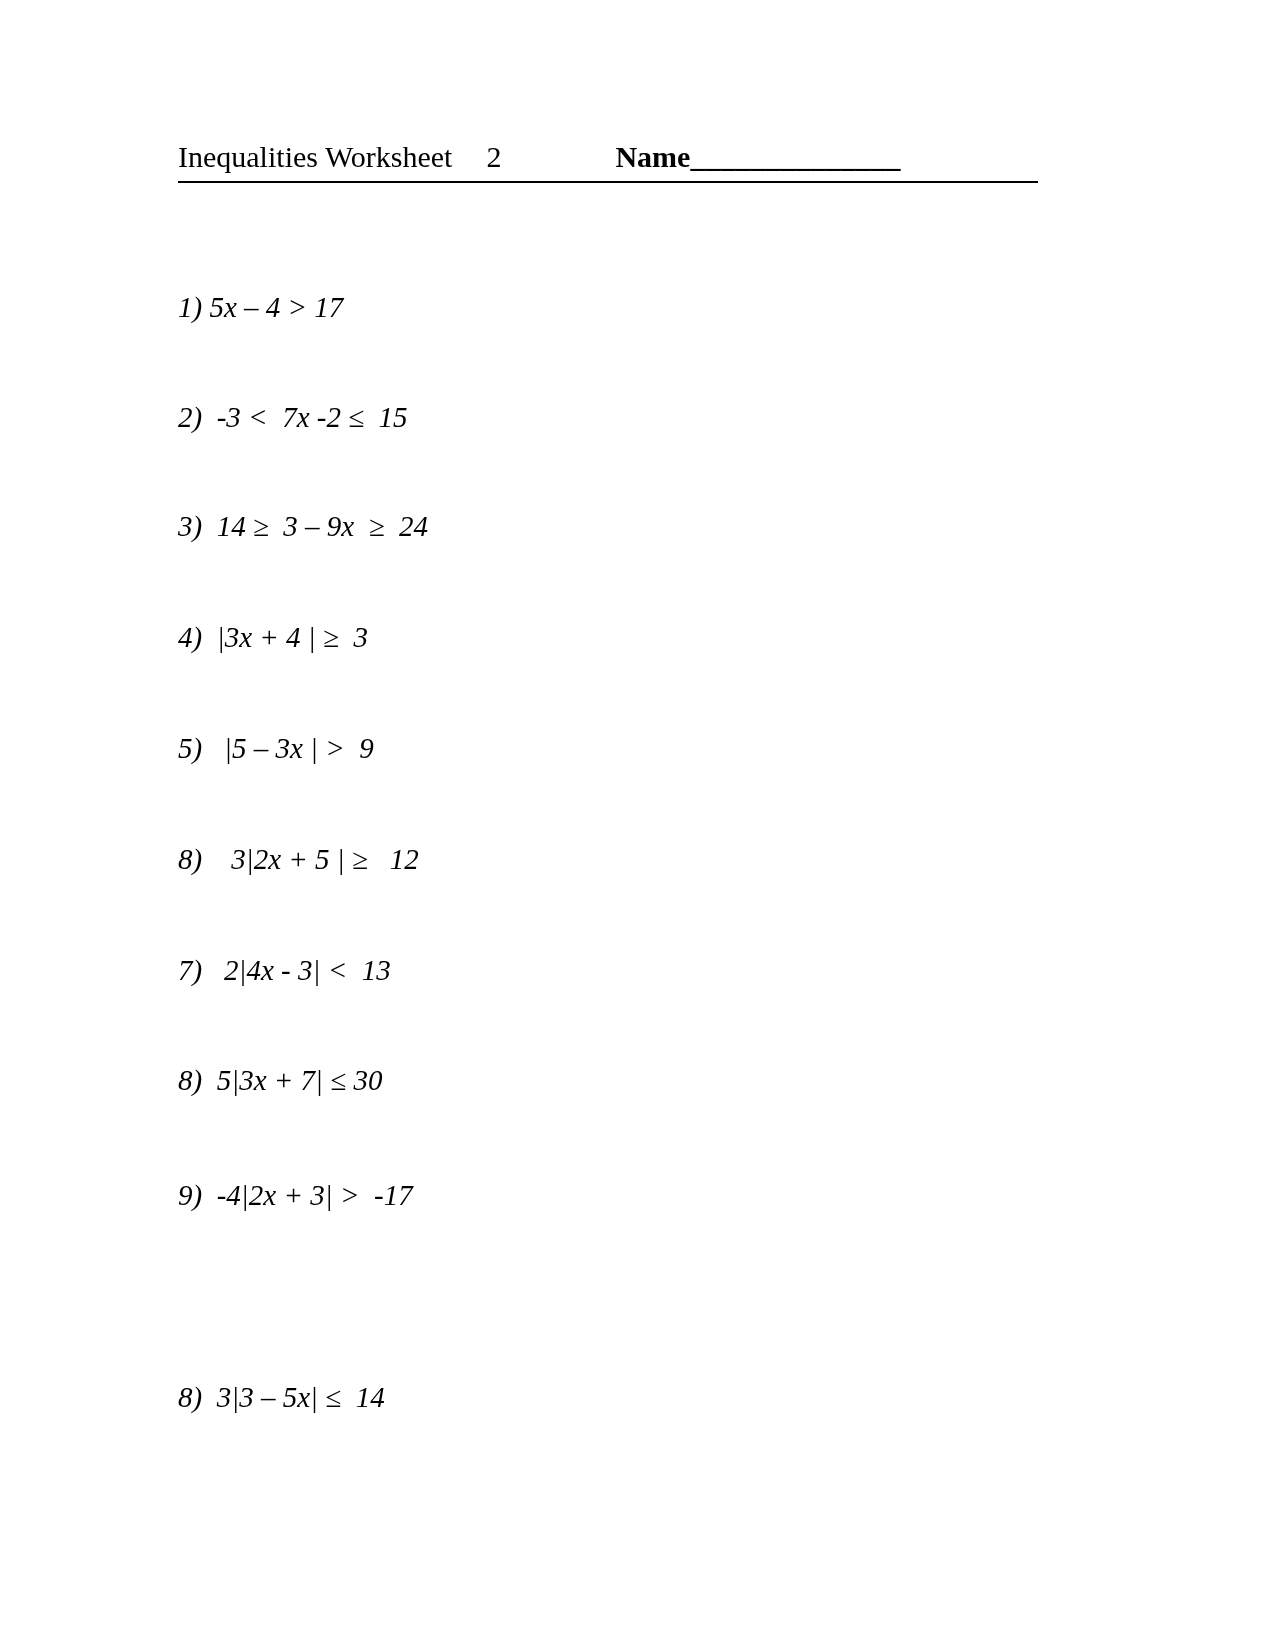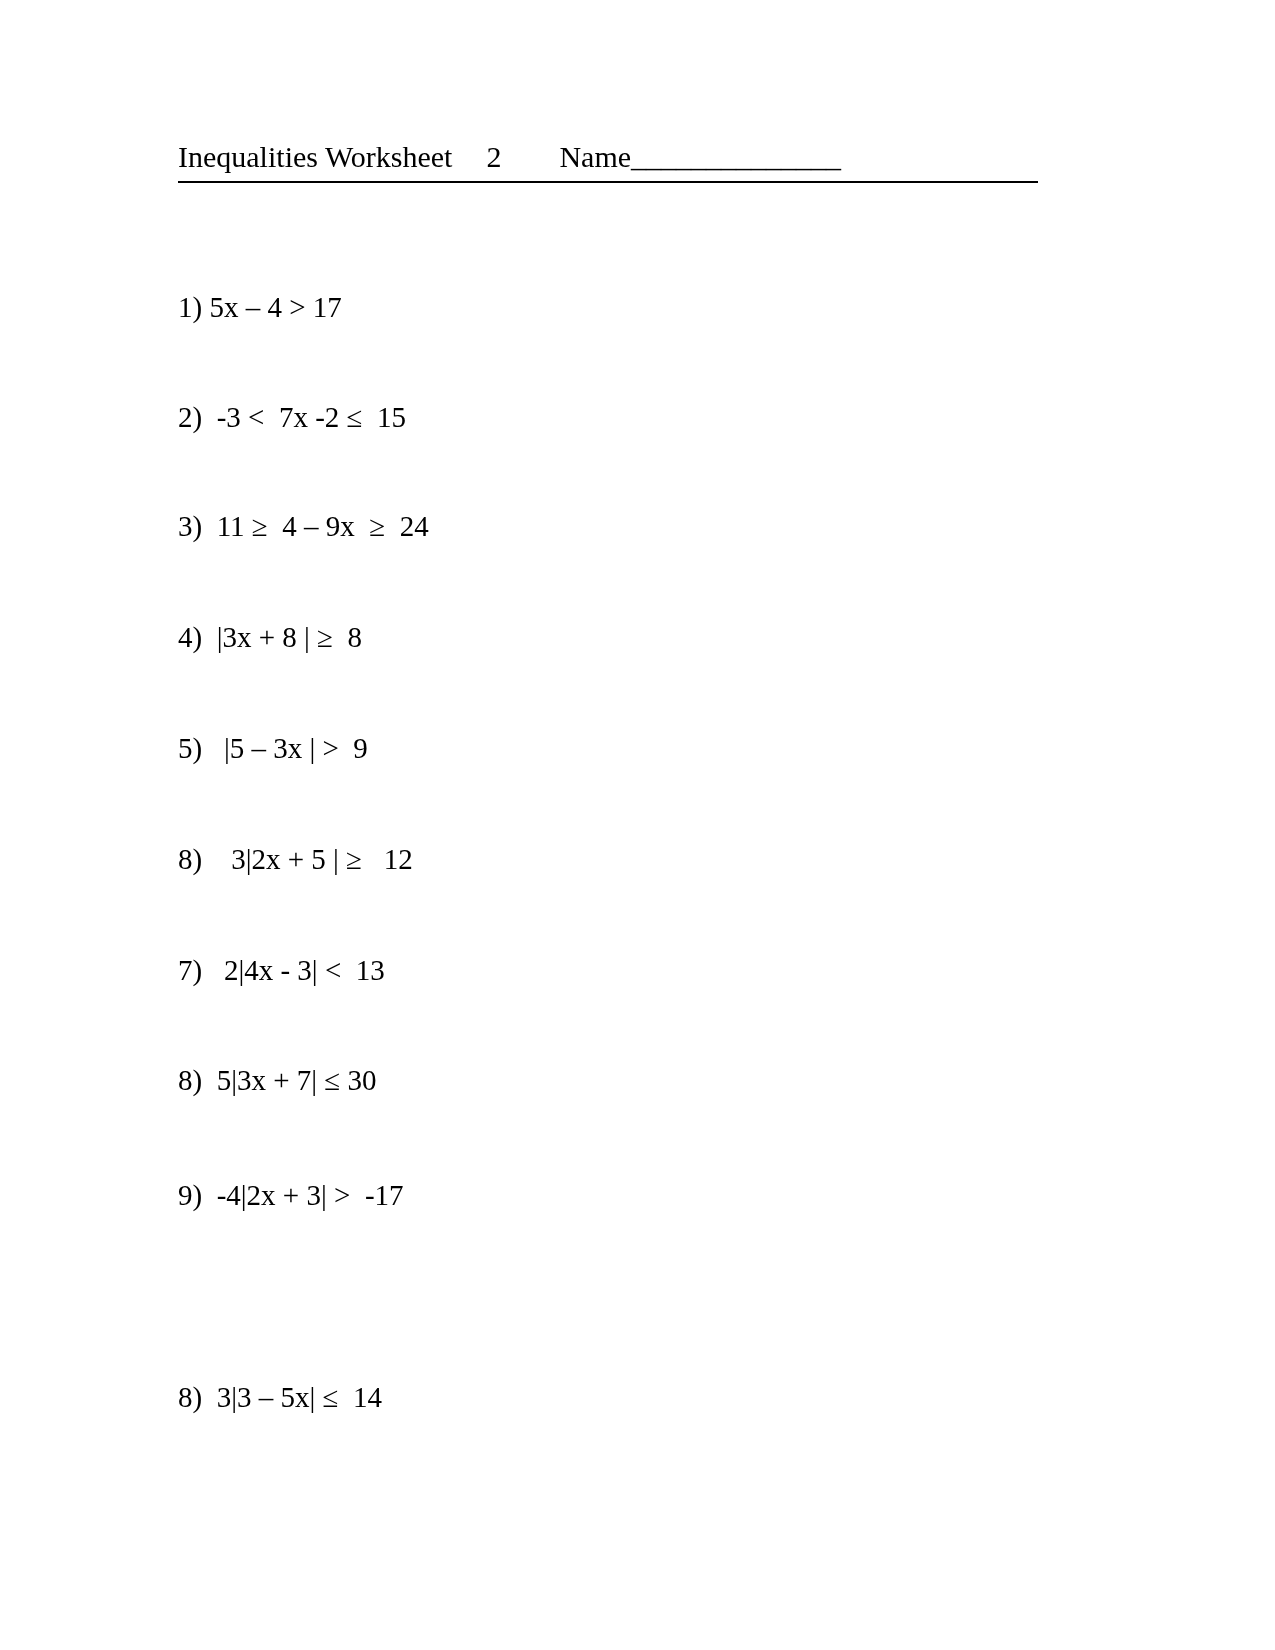--- a/index.html
+++ b/index.html
@@ -32,21 +32,22 @@
   }
   .hdr-title {
     white-space: pre;
   }
   .hdr-num {
     white-space: pre;
     margin-left: 34px;
   }
   .hdr-name {
     white-space: pre;
-    margin-left: 58px;
+    margin-left: 114px;
+    font-weight: bold;
   }
   .hdr-rule {
     position: absolute;
     left: 178px;
     top: 181px;
     width: 860px;
     border-bottom: 2px solid #000;
   }
   .instructions {
     position: absolute;
@@ -63,42 +64,43 @@
     position: absolute;
     left: 178px;
     top: 292px;
     width: 900px;
   }
   .problem {
     position: absolute;
     font-size: 29px;
     white-space: pre;
     line-height: 1.1;
+    font-style: italic;
   }
 </style>
 </head>
 <body>
 
 <div class="page">
 
   <div class="header-row">
     <span class="hdr-title">Inequalities Worksheet</span>
     <span class="hdr-num">2</span>
     <span class="hdr-name">Name______________</span>
   </div>
   <div class="hdr-rule"></div>
 
   <div class="instructions">
   </div>
 
   <div class="problems">
     <div class="problem" style="top:0px">1) 5x – 4 &gt; 17</div>
     <div class="problem" style="top:110px">2)  -3 &lt;  7x -2 ≤  15</div>
-    <div class="problem" style="top:219px">3)  11 ≥  4 – 9x  ≥  24</div>
-    <div class="problem" style="top:330px">4)  |3x + 8 | ≥  8</div>
+    <div class="problem" style="top:219px">3)  14 ≥  3 – 9x  ≥  24</div>
+    <div class="problem" style="top:330px">4)  |3x + 4 | ≥  3</div>
     <div class="problem" style="top:441px">5)   |5 – 3x | &gt;  9</div>
     <div class="problem" style="top:552px">8)    3|2x + 5 | ≥   12</div>
     <div class="problem" style="top:663px">7)   2|4x - 3| &lt;  13</div>
     <div class="problem" style="top:773px">8)  5|3x + 7| ≤ 30</div>
     <div class="problem" style="top:888px">9)  -4|2x + 3| &gt;  -17</div>
     <div class="problem" style="top:1090px">8)  3|3 – 5x| ≤  14</div>
   </div>
 
 </div>
 

